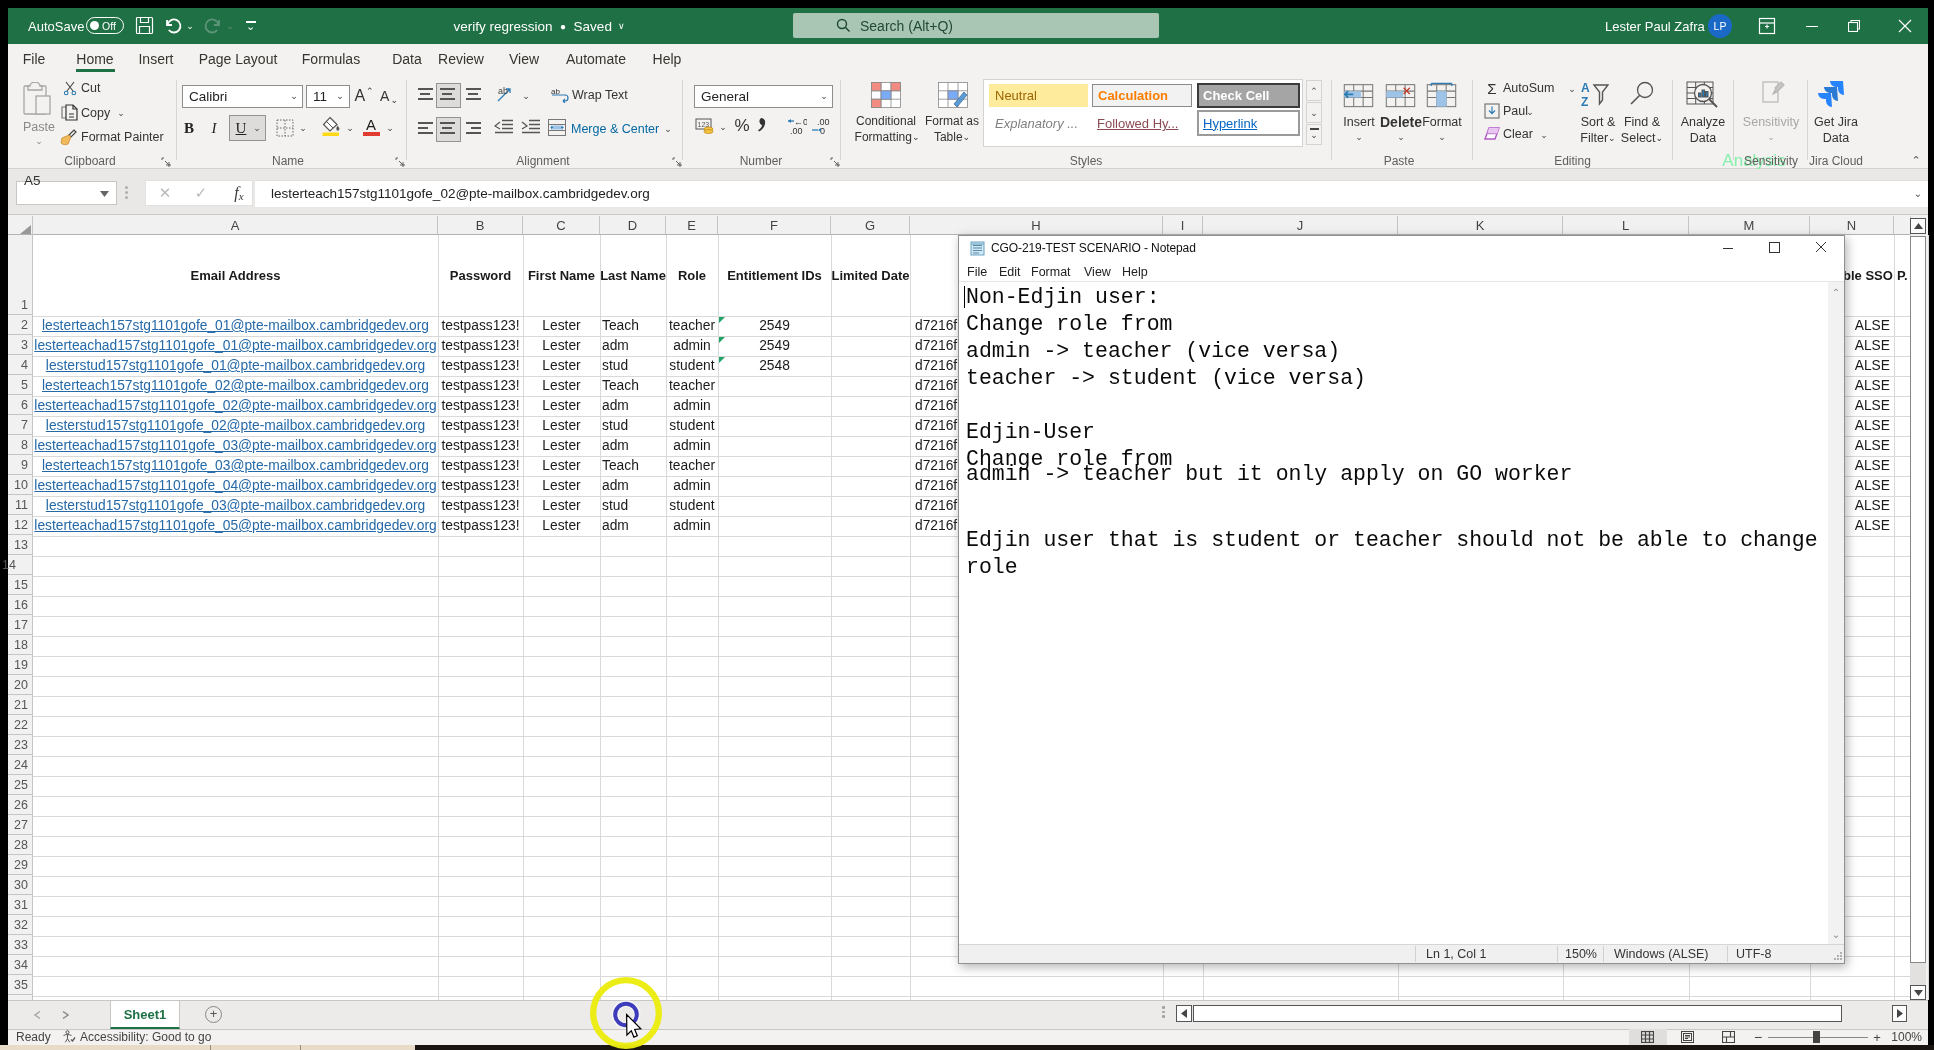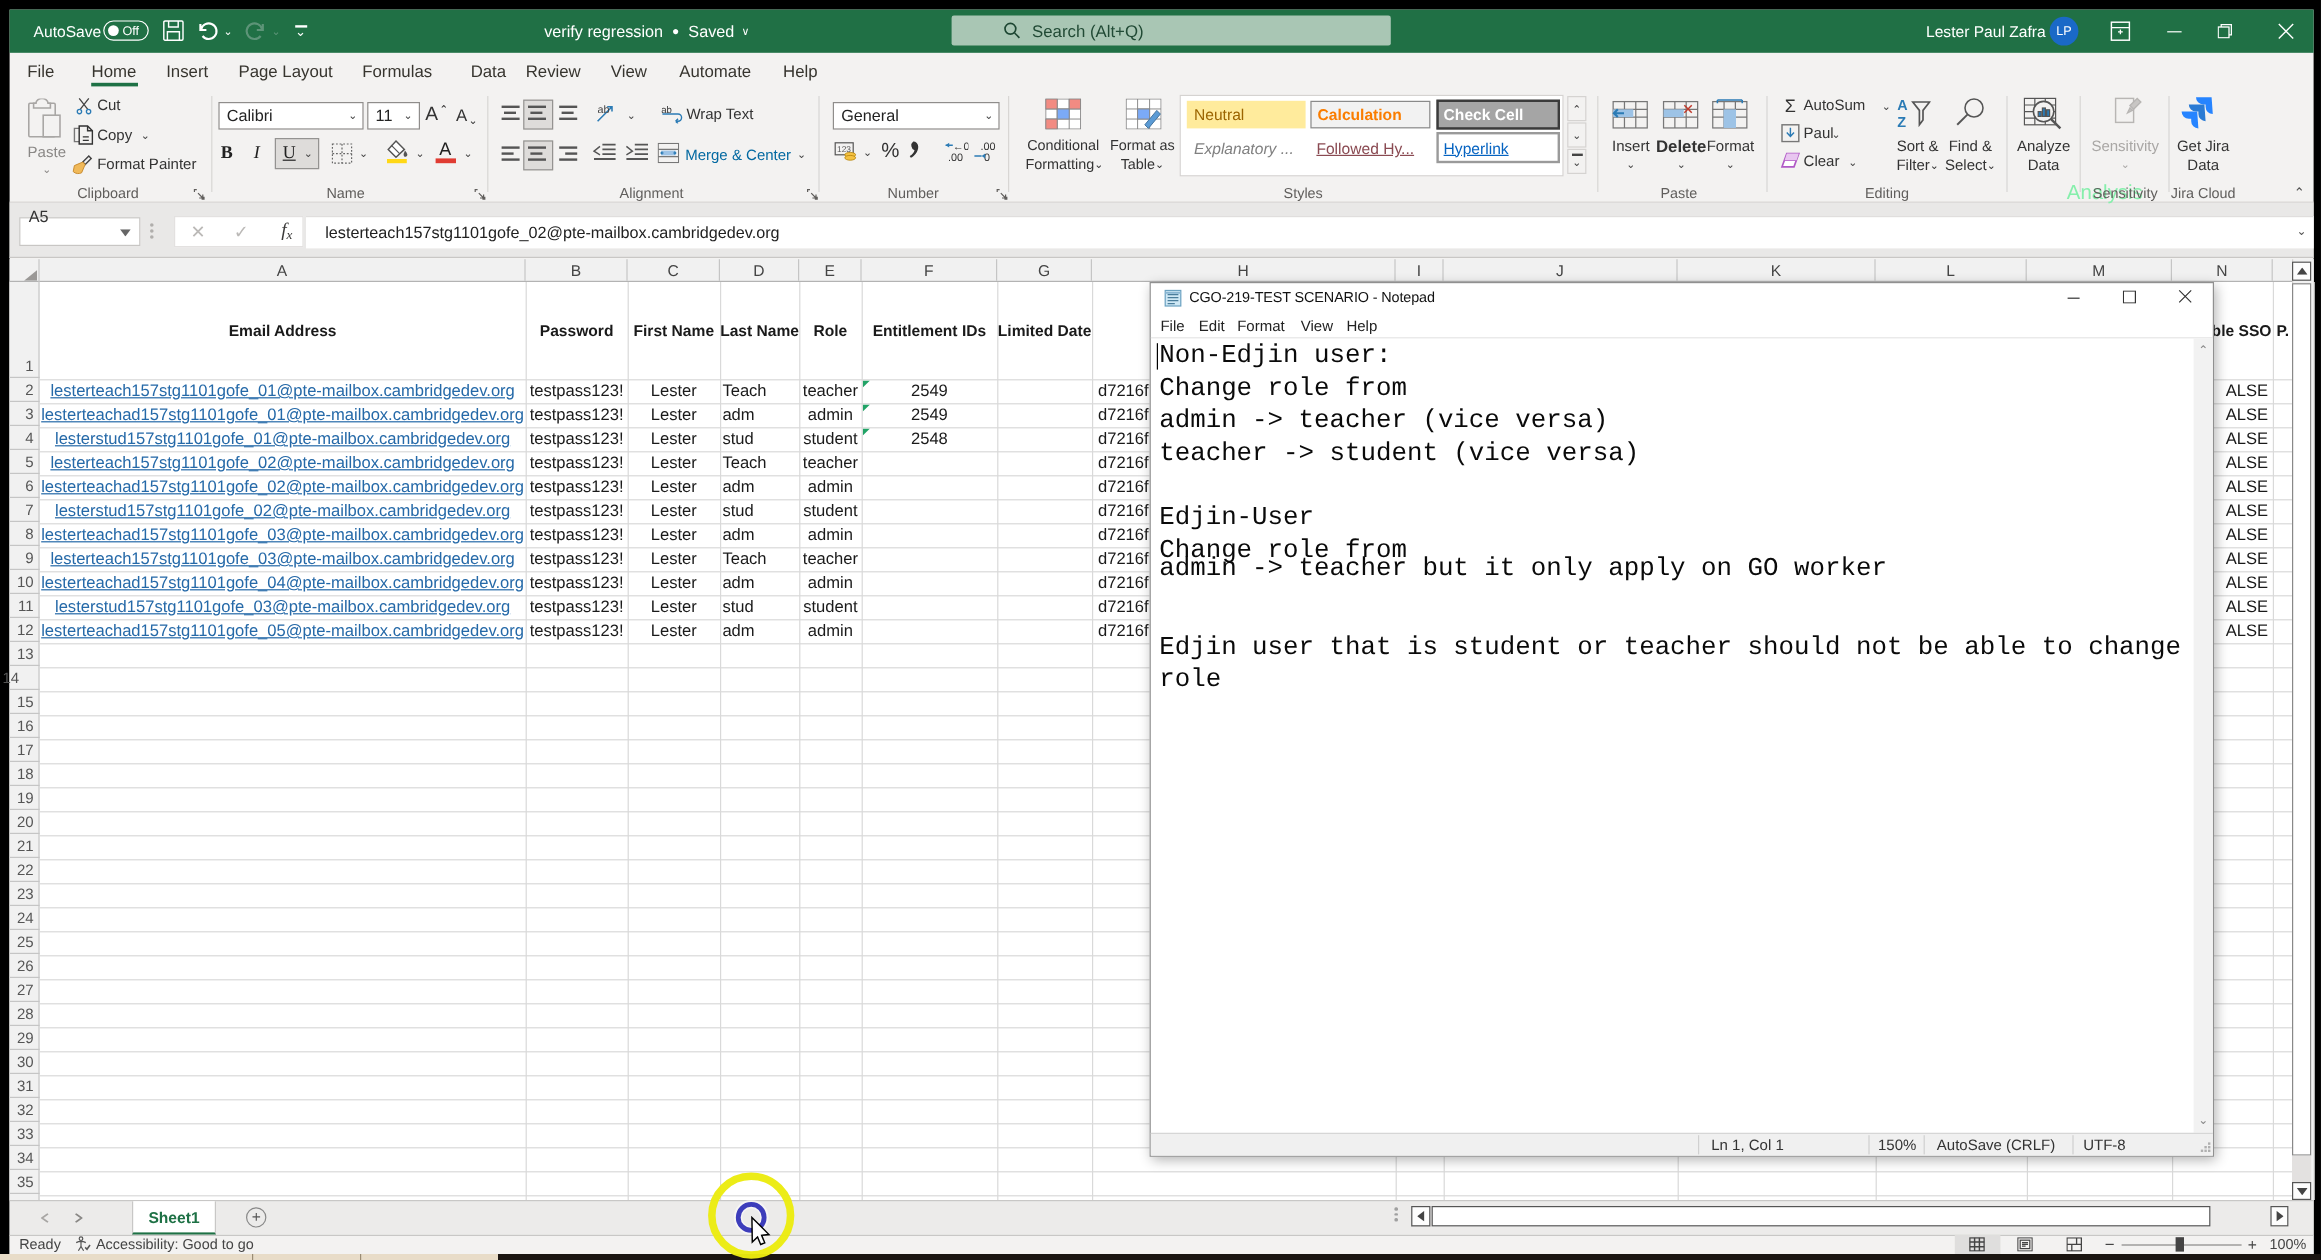--- a/index.html
+++ b/index.html
@@ -869,21 +869,21 @@
 <div class="abs" style="left:1828px;top:282px;width:16px;height:662px;background:#f2f2f2;"></div>
 <div class="abs ctr" style="left:1828px;top:284px;width:16px;height:16px;color:#8a8a8a;font-size:10px;">⌃</div>
 <div class="abs ctr" style="left:1828px;top:926px;width:16px;height:16px;color:#8a8a8a;font-size:10px;">⌄</div>
 <div class="abs" style="left:959px;top:944px;width:885px;height:19px;background:#f0f0f0;border-top:1px solid #d6d6d6;"></div>
 <div class="abs" style="left:1415px;top:946px;width:1px;height:16px;background:#d0d0d0;"></div>
 <div class="abs" style="left:1557px;top:946px;width:1px;height:16px;background:#d0d0d0;"></div>
 <div class="abs" style="left:1603px;top:946px;width:1px;height:16px;background:#d0d0d0;"></div>
 <div class="abs" style="left:1727px;top:946px;width:1px;height:16px;background:#d0d0d0;"></div>
 <div class="abs vc" style="left:1426px;top:944px;width:100px;height:19px;color:#333;font-size:12.5px;">Ln 1, Col 1</div>
 <div class="abs vc" style="left:1565px;top:944px;width:50px;height:19px;color:#333;font-size:12.5px;">150%</div>
-<div class="abs vc" style="left:1614px;top:944px;width:110px;height:19px;color:#333;font-size:12.5px;">AutoSave (CRLF)</div>
+<div class="abs vc" style="left:1614px;top:944px;width:110px;height:19px;color:#333;font-size:12.5px;">Windows (ALSE)</div>
 <div class="abs vc" style="left:1736px;top:944px;width:60px;height:19px;color:#333;font-size:12.5px;">UTF-8</div>
 <svg class="abs" style="left:1833px;top:951px;" width="10" height="10" viewBox="0 0 10 10">
     <g fill="#b0b0b0">
       <rect x="7" y="1" width="2" height="2"></rect>
       <rect x="4" y="4" width="2" height="2"></rect>
       <rect x="7" y="4" width="2" height="2"></rect>
       <rect x="1" y="7" width="2" height="2"></rect>
       <rect x="4" y="7" width="2" height="2"></rect>
       <rect x="7" y="7" width="2" height="2"></rect>
     </g>

